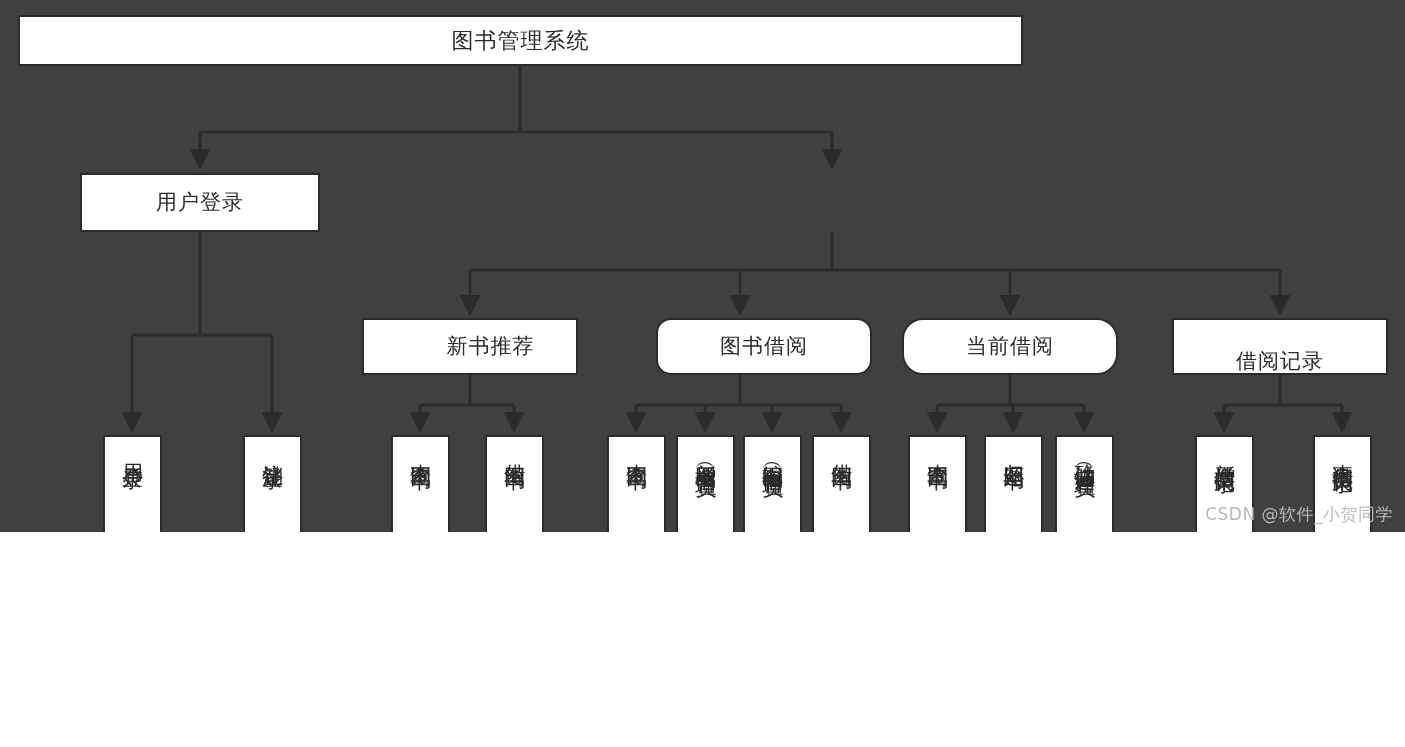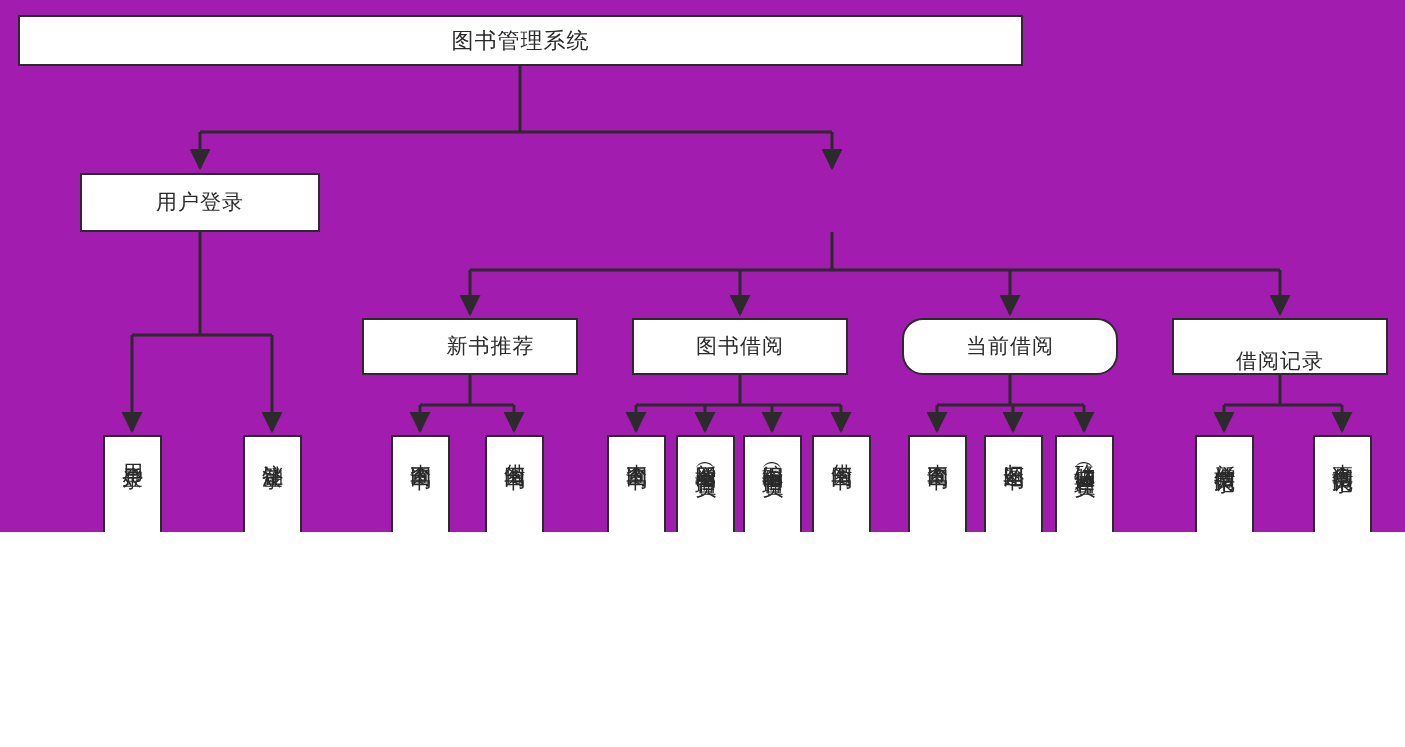--- a/index.html
+++ b/index.html
@@ -9,21 +9,21 @@
     background: #ffffff;
   }
   body {
     font-family: "DejaVu Sans", "Liberation Sans", sans-serif;
     color: #1a1a1a;
   }
   #diagram-root {
     position: relative;
     width: 1405px;
     height: 532px;
-    background: #a21caf;
+    background: #404040;
     overflow: hidden;
   }
   #edge-layer {
     position: absolute;
     left: 0;
     top: 0;
     width: 1405px;
     height: 747px;
     pointer-events: none;
   }
@@ -128,21 +128,21 @@
     <span class="node-label">图书管理系统</span>
   </div>
 
   <div class="node" style="left:80px; top:173px; width:240px; height:59px;">
     <span class="node-label">用户登录</span>
   </div>
 
   <div class="node" style="left:362px; top:318px; width:216px; height:57px;padding-left:41px;">
     <span class="node-label">新书推荐</span>
   </div>
-  <div class="node" style="left:632px; top:318px; width:216px; height:57px;">
+  <div class="node" style="left:656px; top:318px; width:216px; height:57px;border-radius:15px;">
     <span class="node-label">图书借阅</span>
   </div>
   <div class="node" style="left:902px; top:318px; width:216px; height:57px;border-radius:21px;">
     <span class="node-label">当前借阅</span>
   </div>
   <div class="node" style="left:1172px; top:318px; width:216px; height:57px;align-items:flex-end;">
     <span class="node-label">借阅记录</span>
   </div>
 
   <div class="node leaf" style="left:103px; top:435px; width:59px; height:298px;">
@@ -182,14 +182,15 @@
     <span class="node-label">确认归还（管理员）</span>
   </div>
 
   <div class="node leaf" style="left:1195px; top:435px; width:59px; height:298px;">
     <span class="node-label">新增借阅记录</span>
   </div>
   <div class="node leaf" style="left:1313px; top:435px; width:59px; height:298px;">
     <span class="node-label">查询借阅记录</span>
   </div>
 
+  <div id="watermark">CSDN @软件_小贺同学</div>
 
 </div>
 
 </body></html>

